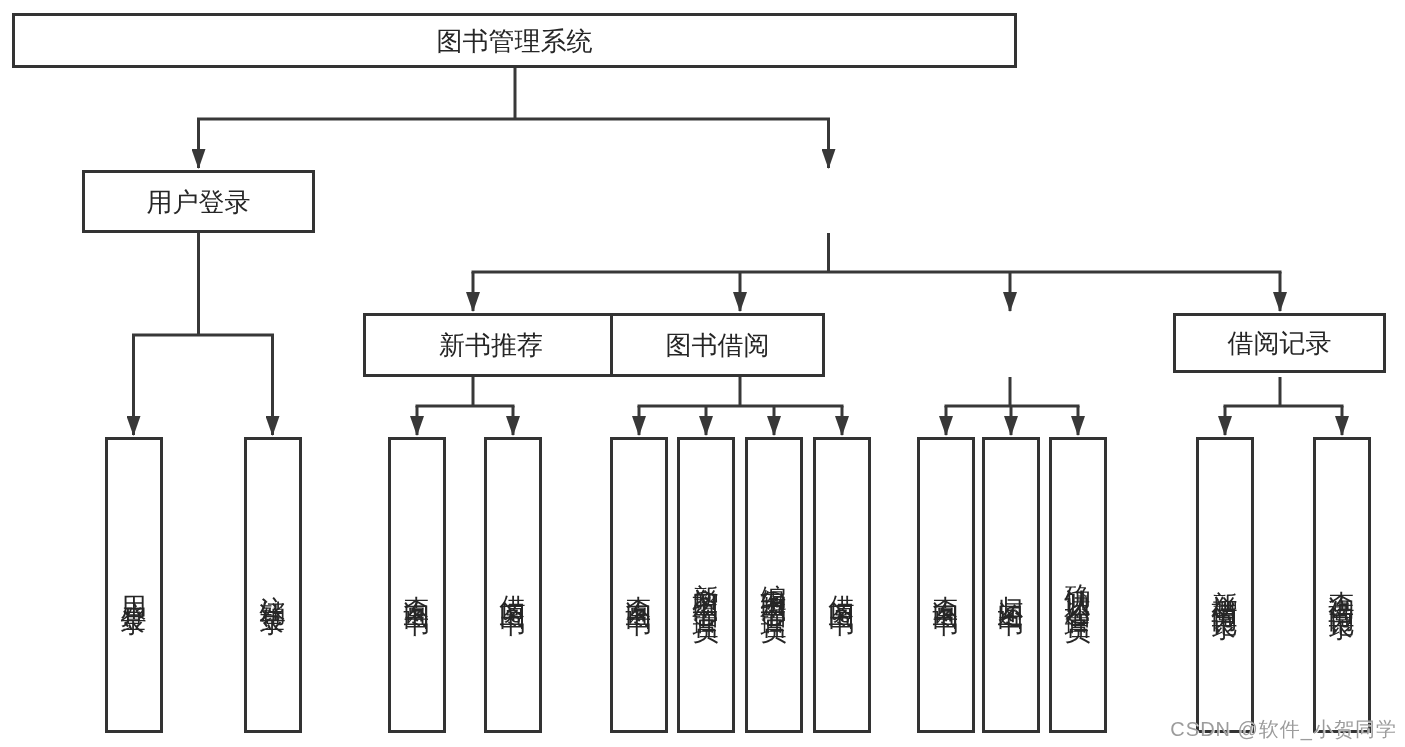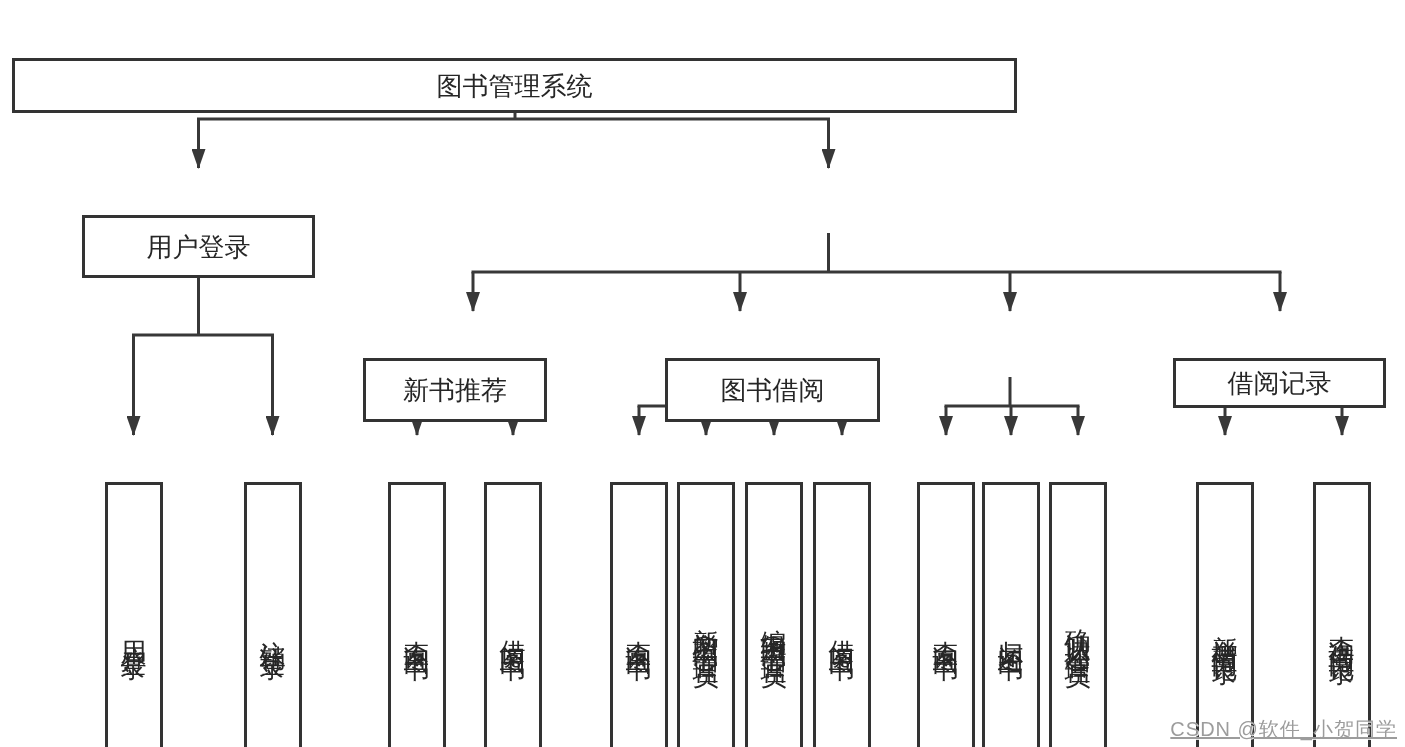--- a/index.html
+++ b/index.html
@@ -21,38 +21,36 @@
     box-sizing: border-box;
     background: #ffffff;
     border: 3px solid #333333;
     display: flex;
     align-items: center;
     justify-content: center;
     color: #262626;
     font-size: 26px;
     line-height: 1;
     white-space: nowrap;
-    margin-top: 45px;
   }
   .leaf .vtext {
     writing-mode: vertical-rl;
     text-orientation: mixed;
     letter-spacing: 5px;
     line-height: 1;
   }
   .watermark {
     position: absolute;
     right: 8px;
     bottom: 4px;
     font-size: 20px;
     color: #9c9c9c;
     text-shadow: 1px 1px 0 rgba(255,255,255,0.85);
     letter-spacing: 1px;
     white-space: nowrap;
-    text-decoration: underline;
   }
 </style>
 </head>
 <body>
 
 <div class="stage">
 
   <svg class="connectors" viewBox="0 0 1405 747" xmlns="http://www.w3.org/2000/svg">
     <defs>
       <marker id="arrow" viewBox="0 0 20 14" refX="19" refY="7" markerWidth="20" markerHeight="14" orient="auto" markerUnits="userSpaceOnUse">
@@ -116,27 +114,27 @@
   </svg>
 
   <div class="box" style="left:12px; top:13px; width:1005px; height:55px;">
     <span>图书管理系统</span>
   </div>
 
   <div class="box" style="left:82px; top:170px; width:233px; height:63px;">
     <span>用户登录</span>
   </div>
 
-  <div class="box" style="left:363px; top:313px; width:184px; height:64px;">
+  <div class="box" style="left:363px; top:313px; width:256px; height:64px;">
     <span>新书推荐</span>
   </div>
-  <div class="box" style="left:665px; top:313px; width:215px; height:64px;text-align:center;">
+  <div class="box" style="left:610px; top:313px; width:215px; height:64px;text-align:center;">
     <span>图书借阅</span>
   </div>
-  <div class="box" style="left:1173px; top:313px; width:213px; height:50px;">
+  <div class="box" style="left:1173px; top:313px; width:213px; height:60px;">
     <span>借阅记录</span>
   </div>
 
   <div class="box leaf" style="left:105px; top:437px; width:58px; height:296px;">
     <span class="vtext">用户登录</span>
   </div>
   <div class="box leaf" style="left:244px; top:437px; width:58px; height:296px;">
     <span class="vtext">注销登录</span>
   </div>
 

